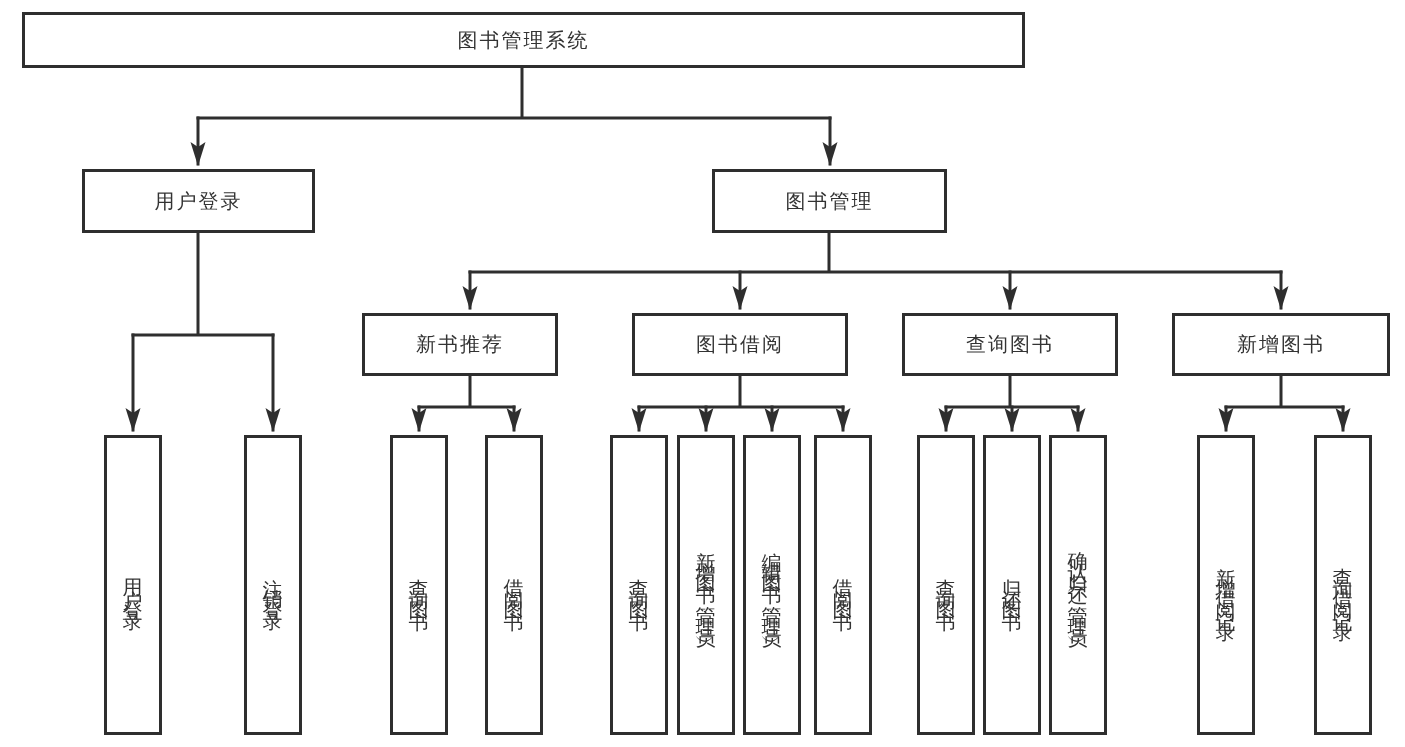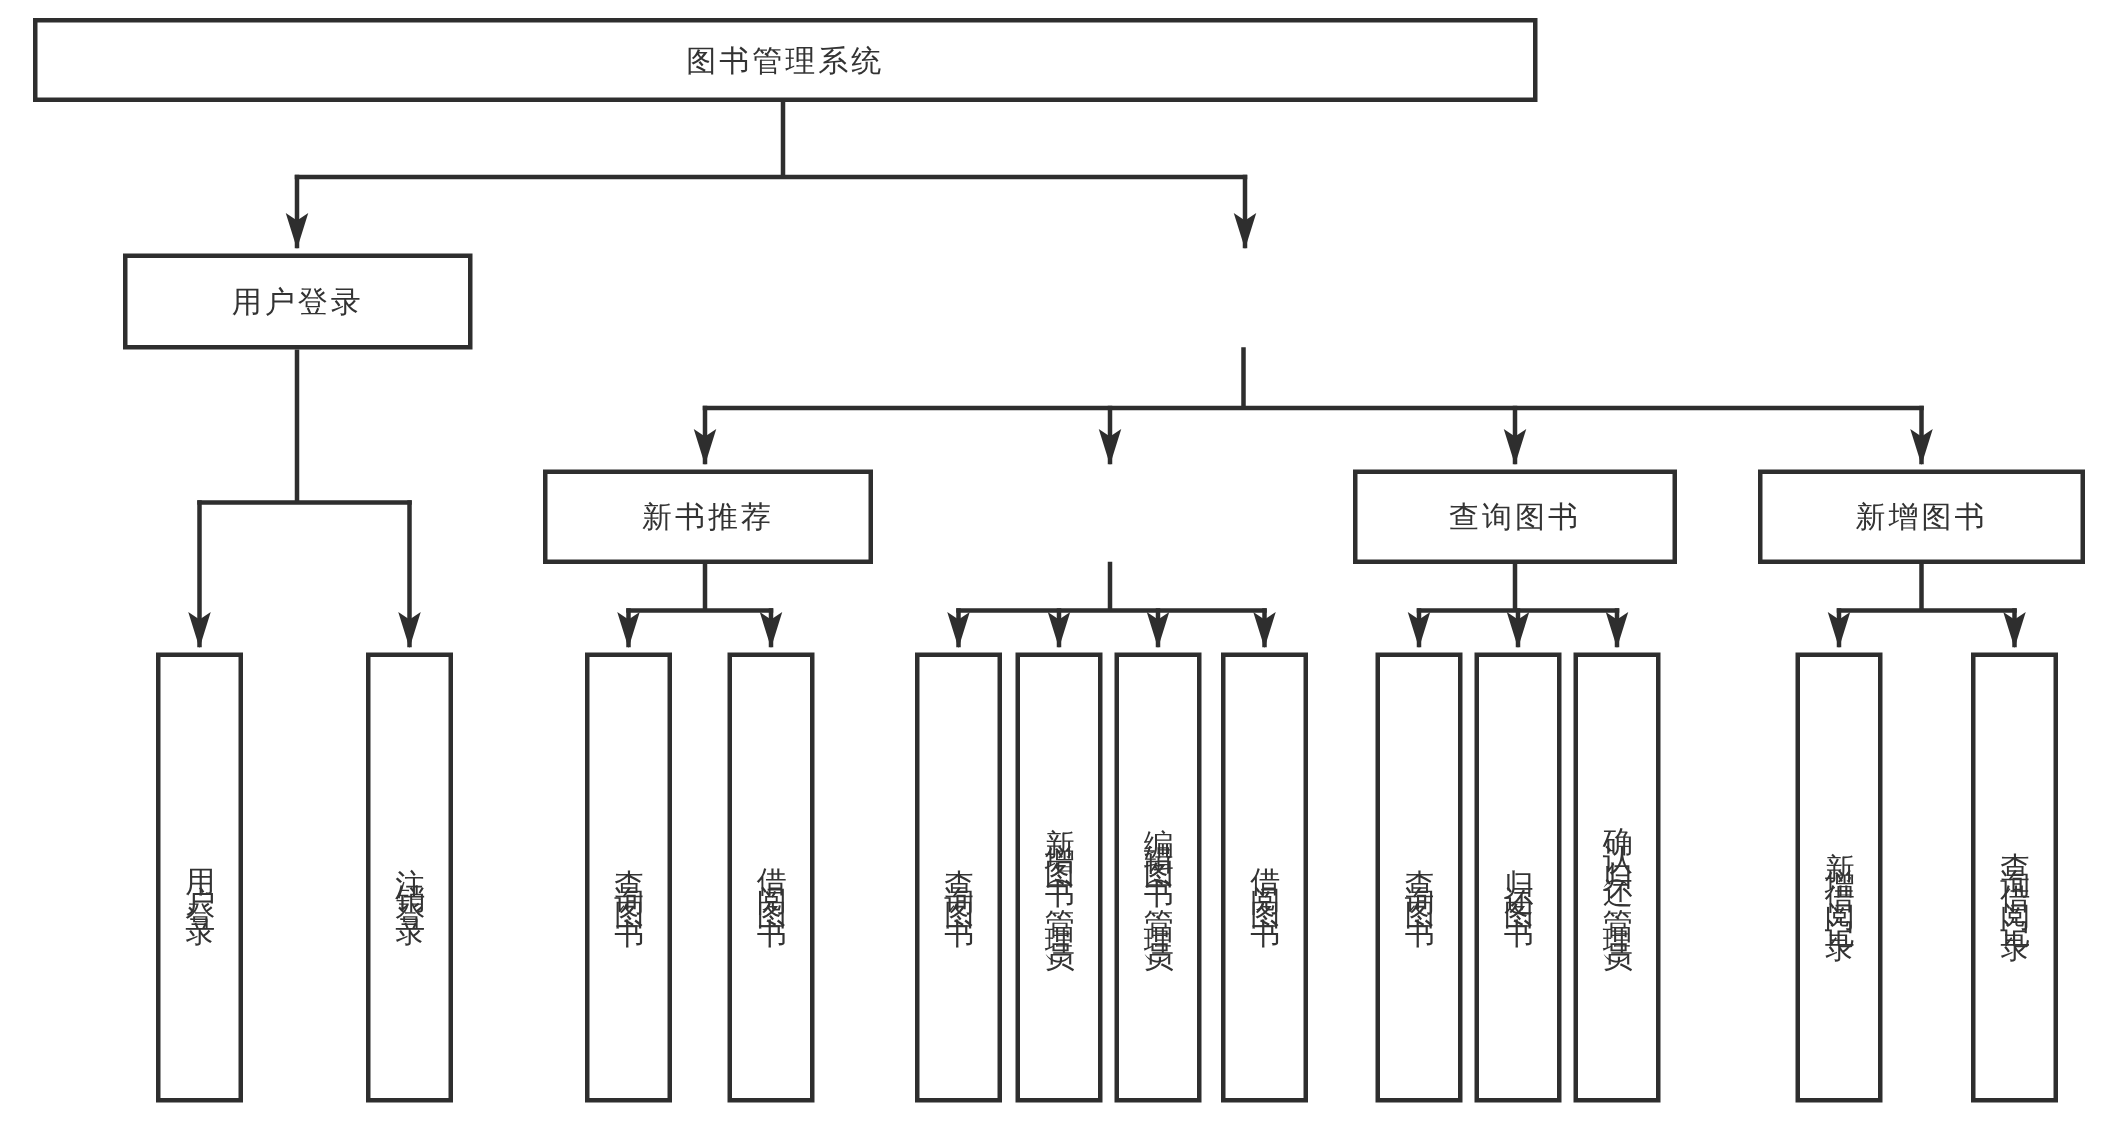--- a/index.html
+++ b/index.html
@@ -80,23 +80,29 @@
     </g>
   </svg>
 
   <div class="node h" style="left:22px; top:12px; width:1003px; height:56px;">
     <span>图书管理系统</span>
   </div>
 
   <div class="node h" style="left:82px; top:169px; width:233px; height:64px;">
     <span>用户登录</span>
   </div>
+  <div class="node h" style="left:712px; top:169px; width:235px; height:64px;">
+    <span>图书管理</span>
+  </div>
 
-  <div class="node h" style="left:362px; top:313px; width:220px; height:63px;">
+  <div class="node h" style="left:362px; top:313px; width:196px; height:63px;">
     <span>新书推荐</span>
+  </div>
+  <div class="node h" style="left:632px; top:313px; width:216px; height:63px;">
+    <span>图书借阅</span>
   </div>
   <div class="node h" style="left:902px; top:313px; width:216px; height:63px;">
     <span>查询图书</span>
   </div>
   <div class="node h" style="left:1172px; top:313px; width:218px; height:63px;">
     <span>新增图书</span>
   </div>
 
   <div class="node v" style="left:104px; top:435px; width:58px; height:300px;">
     <span>用户登录</span>

